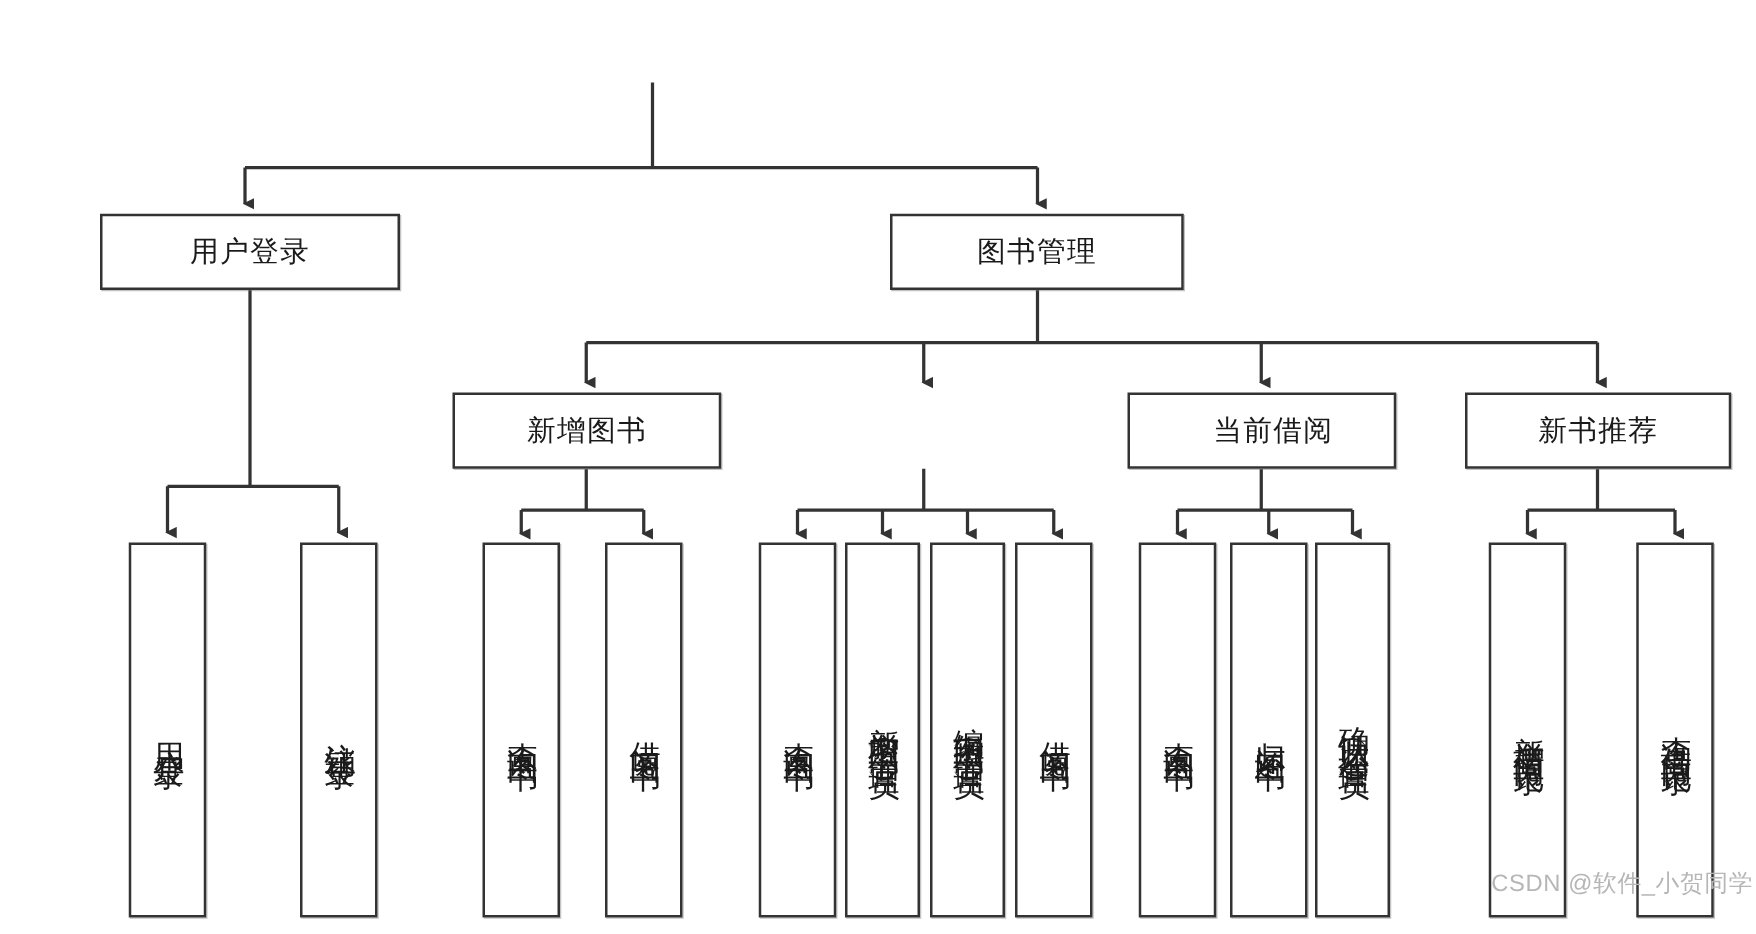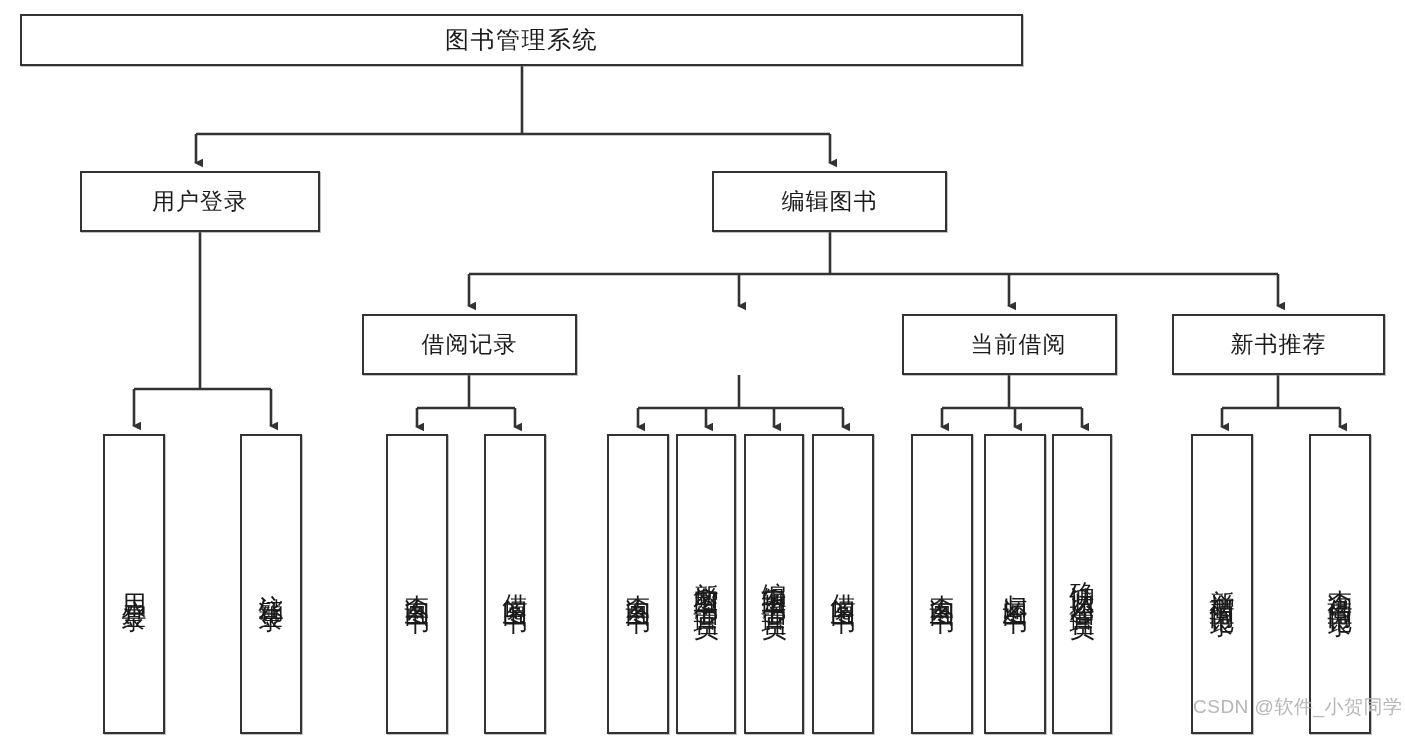--- a/index.html
+++ b/index.html
@@ -120,33 +120,30 @@
       <path d="M1015,408 L1015,427" marker-end="url(#arrow)"></path>
       <path d="M1082,408 L1082,427" marker-end="url(#arrow)"></path>
 
       <path d="M1278,375 L1278,408"></path>
       <path d="M1222,408 L1340,408"></path>
       <path d="M1222,408 L1222,427" marker-end="url(#arrow)"></path>
       <path d="M1340,408 L1340,427" marker-end="url(#arrow)"></path>
     </g>
   </svg>
 
-  <div class="node root h" style="left:20px; top:14px; width:1003px; height:52px;">
-    <span class="node-label">图书管理系统</span>
-  </div>
 
   <div class="node h" style="left:80px; top:171px; width:240px; height:61px;">
     <span class="node-label">用户登录</span>
   </div>
   <div class="node h" style="left:712px; top:171px; width:235px; height:61px;">
-    <span class="node-label">编辑图书</span>
+    <span class="node-label">图书管理</span>
   </div>
 
   <div class="node h" style="left:362px; top:314px; width:215px; height:61px;">
-    <span class="node-label">借阅记录</span>
+    <span class="node-label">新增图书</span>
   </div>
   <div class="node h" style="left:902px; top:314px; width:215px; height:61px;padding-left:18px;">
     <span class="node-label">当前借阅</span>
   </div>
   <div class="node h" style="left:1172px; top:314px; width:213px; height:61px;">
     <span class="node-label">新书推荐</span>
   </div>
 
   <div class="node v" style="left:103px; top:434px; width:62px; height:300px;">
     <span class="node-label">用户登录</span>

